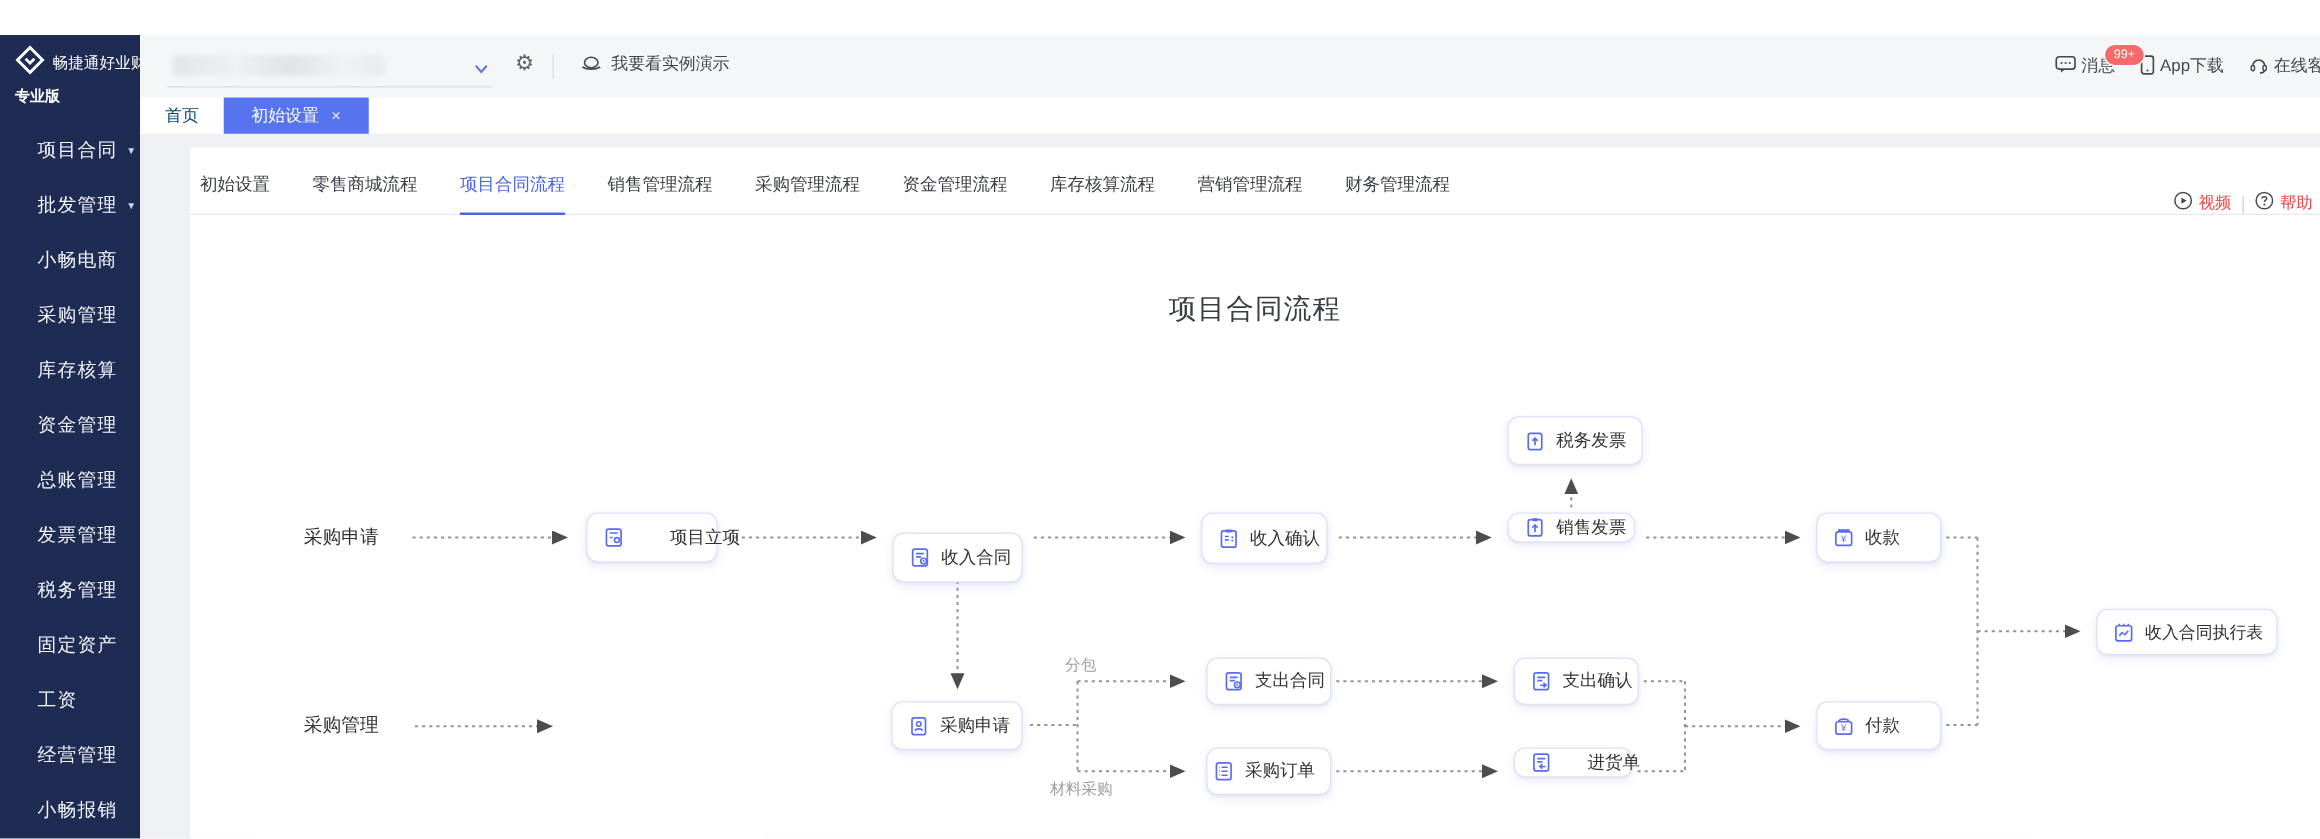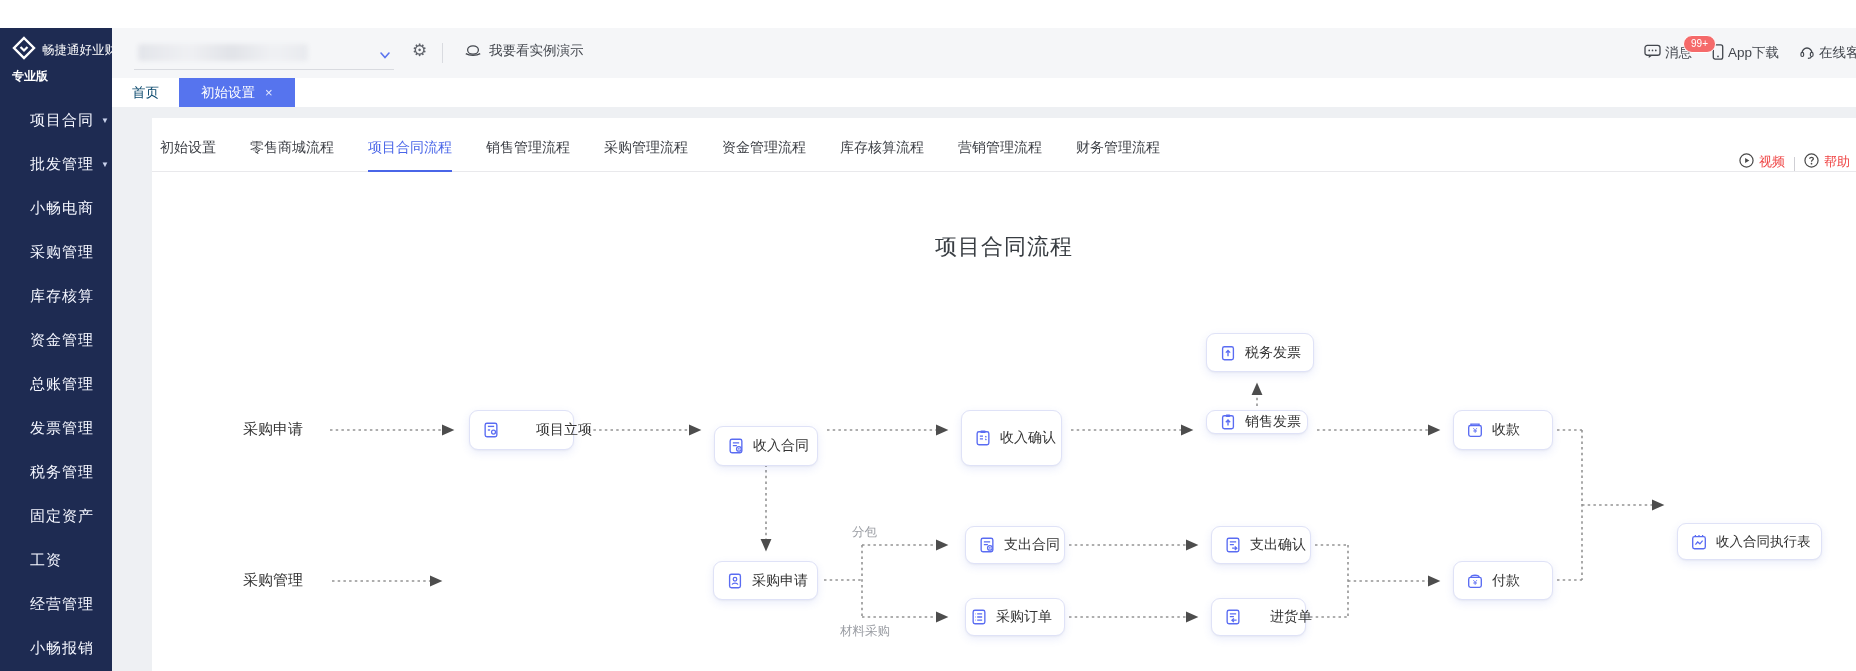--- a/index.html
+++ b/index.html
@@ -316,21 +316,21 @@
       <span class="nicon">
           <svg width="18" height="18" viewBox="0 0 20 20">
             <rect x="3.5" y="2.5" width="13" height="15" rx="2" fill="none" stroke="#5a6cf2" stroke-width="1.5"></rect>
             <path d="M6.5 6.5 H13.5 M6.5 9.5 H11" stroke="#5a6cf2" stroke-width="1.5"></path>
             <circle cx="13.2" cy="13.2" r="2.6" fill="#fff" stroke="#5a6cf2" stroke-width="1.4"></circle>
             <circle cx="13.2" cy="13.2" r="0.9" fill="#5a6cf2"></circle>
           </svg>
         </span>
       <span>收入合同</span>
     </div>
-    <div class="node" style="left:961px; top:410px; width:101px; height:56px;">
+    <div class="node" style="left:961px; top:410px; width:101px; height:41px;">
       <span class="nicon">
           <svg width="18" height="18" viewBox="0 0 20 20">
             <rect x="3.5" y="3" width="13" height="14.5" rx="2" fill="none" stroke="#5a6cf2" stroke-width="1.5"></rect>
             <rect x="7" y="1.8" width="6" height="2.6" rx="1" fill="#5a6cf2"></rect>
             <path d="M6.5 8 H10 M6.5 11 H10 M12.5 8 L13.8 9.2 M12.5 11 L13.8 12.2" stroke="#5a6cf2" stroke-width="1.4"></path>
           </svg>
         </span>
       <span>收入确认</span>
     </div>
     <div class="node" style="left:1206px; top:410px; width:102px; height:24px;">
@@ -387,41 +387,41 @@
     <div class="node" style="left:965px; top:598px; width:100px; height:38px;justify-content:flex-end;">
       <span class="nicon">
           <svg width="18" height="18" viewBox="0 0 20 20">
             <rect x="3.5" y="2.5" width="13" height="15" rx="2" fill="none" stroke="#5a6cf2" stroke-width="1.5"></rect>
             <path d="M8 6.5 H13.5 M8 10 H13.5 M8 13.5 H13.5" stroke="#5a6cf2" stroke-width="1.4"></path>
             <path d="M5.8 6.5 H6.3 M5.8 10 H6.3 M5.8 13.5 H6.3" stroke="#5a6cf2" stroke-width="1.6"></path>
           </svg>
         </span>
       <span>采购订单</span>
     </div>
-    <div class="node" style="left:1211px; top:598px; width:95px; height:38px;gap:28px;">
+    <div class="node" style="left:1211px; top:598px; width:95px; height:24px;gap:28px;">
       <span class="nicon">
           <svg width="18" height="18" viewBox="0 0 20 20">
             <rect x="3.5" y="2.5" width="13" height="15" rx="2" fill="none" stroke="#5a6cf2" stroke-width="1.5"></rect>
             <path d="M6.5 6.5 H13.5 M6.5 9.5 H11" stroke="#5a6cf2" stroke-width="1.5"></path>
             <path d="M14 13.5 H9 M11 11.5 L8.8 13.5 L11 15.5" fill="none" stroke="#5a6cf2" stroke-width="1.4"></path>
           </svg>
         </span>
       <span>进货单</span>
     </div>
     <div class="node" style="left:1453px; top:561px; width:100px; height:39px;">
       <span class="nicon">
           <svg width="18" height="18" viewBox="0 0 20 20">
             <rect x="3" y="6" width="14" height="11" rx="2" fill="none" stroke="#5a6cf2" stroke-width="1.5"></rect>
             <path d="M5.5 6 C5.5 2.8 14.5 2.8 14.5 6" fill="none" stroke="#5a6cf2" stroke-width="1.5"></path>
             <text x="10" y="14.6" text-anchor="middle" font-size="8.5" fill="#5a6cf2">¥</text>
           </svg>
         </span>
       <span>付款</span>
     </div>
-    <div class="node small" style="left:1677px; top:487px; width:145px; height:37px;margin-top:36px;">
+    <div class="node small" style="left:1677px; top:487px; width:145px; height:37px;">
       <span class="nicon">
           <svg width="18" height="18" viewBox="0 0 20 20">
             <rect x="3" y="4" width="14" height="13.5" rx="2" fill="none" stroke="#5a6cf2" stroke-width="1.5"></rect>
             <path d="M6 4 V2.2 M10 4 V2.2 M14 4 V2.2" stroke="#5a6cf2" stroke-width="1.4"></path>
             <path d="M6 13 L8.5 10 L11 12 L14 8.5" fill="none" stroke="#5a6cf2" stroke-width="1.4"></path>
           </svg>
         </span>
       <span>收入合同执行表</span>
     </div>
   </div>

